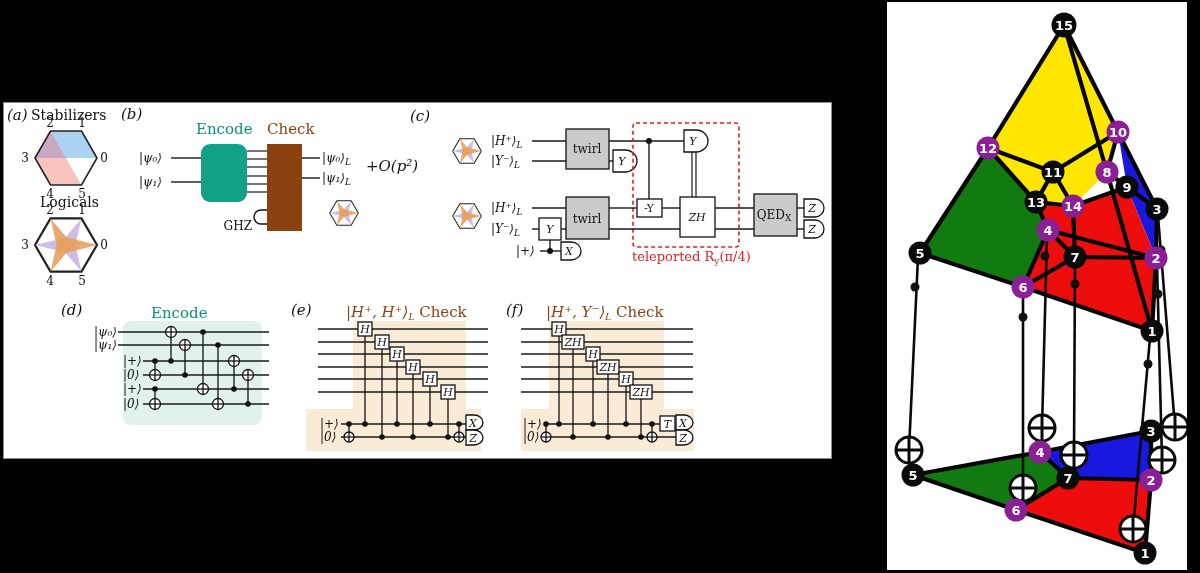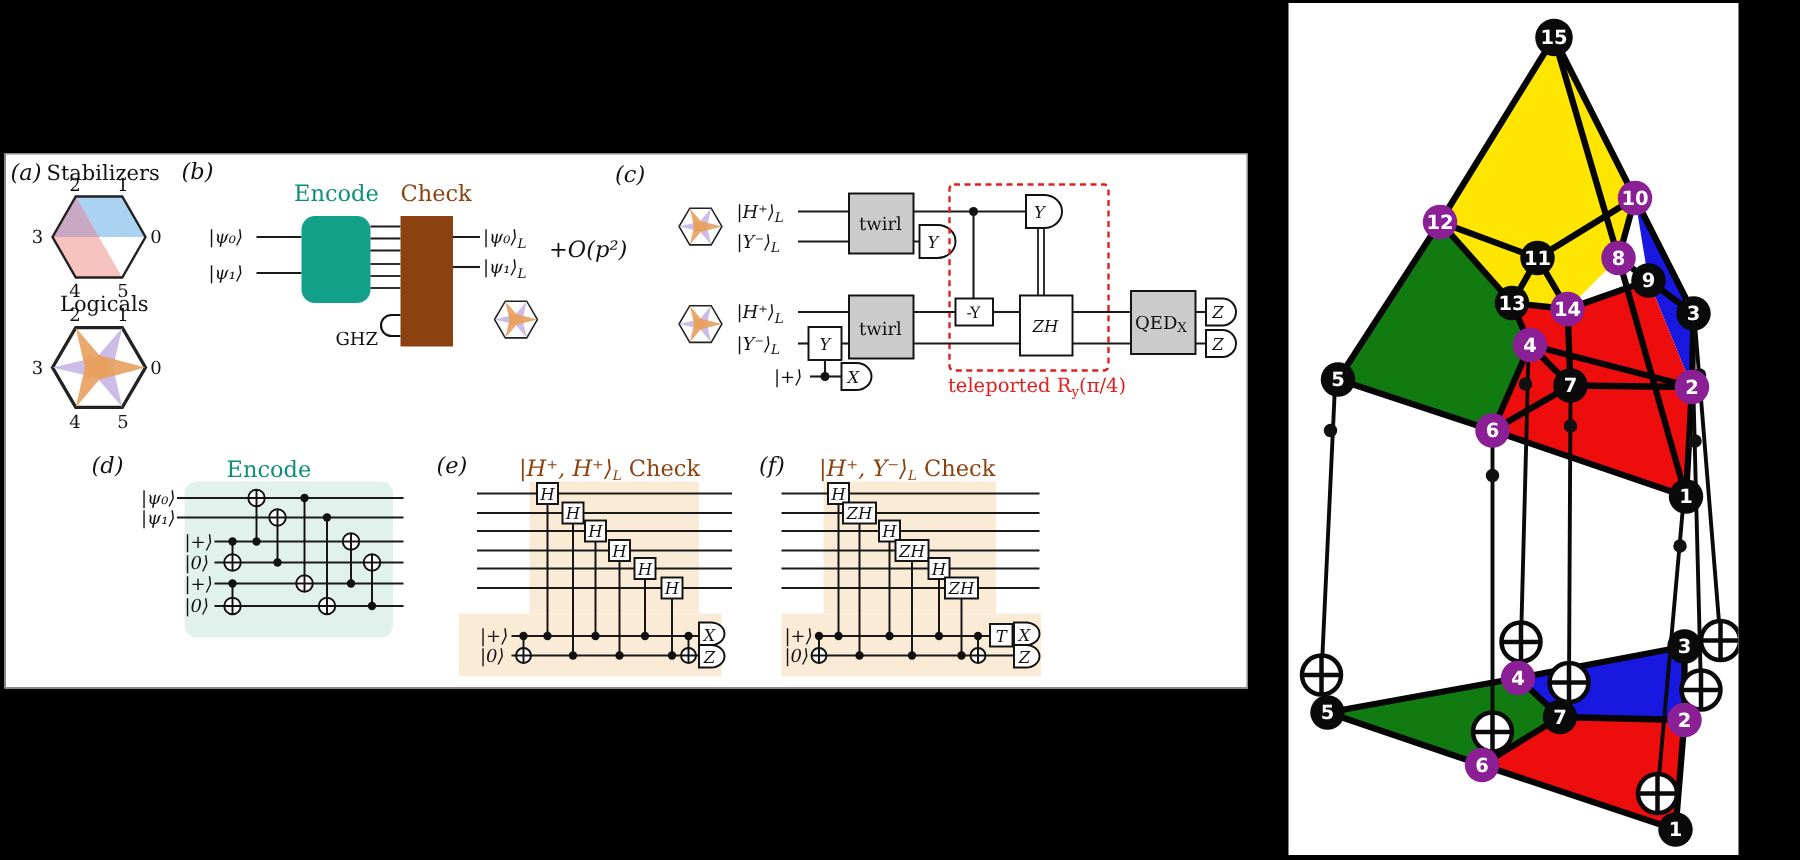--- a/index.html
+++ b/index.html
@@ -1,20 +1,20 @@
 <!DOCTYPE html>
 <html><head>
 <meta charset="utf-8">
 <style>
   html,body{margin:0;padding:0;background:#000;}
   .stage{position:relative;width:1200px;height:573px;background:#000;overflow:hidden;
          font-family:"DejaVu Serif","DejaVu Sans",serif;}
   .panel-left{position:absolute;left:3px;top:102px;width:829px;height:357px;background:#fff;
               border:1px solid #8a8a8a;box-sizing:border-box;}
-  .panel-right{position:absolute;left:859px;top:2px;width:300px;height:568px;background:#fff;}
+  .panel-right{position:absolute;left:887px;top:2px;width:300px;height:568px;background:#fff;}
   svg text{font-family:"DejaVu Serif","DejaVu Sans",serif;fill:#111;}
   .lbl{font-size:15px;font-style:italic;}
   .ttl-teal{font-size:15px;fill:#0E8F7C;}
   .ttl-brown{font-size:15px;fill:#8B4210;}
   .math{font-style:italic;}
   .wl{font-size:12px;}
   .gt{font-size:10.5px;}
   .gti{font-size:11px;font-style:italic;}
   .sub{font-size:9px;font-style:italic;}
   .red-t{font-size:13px;fill:#E02020;}

